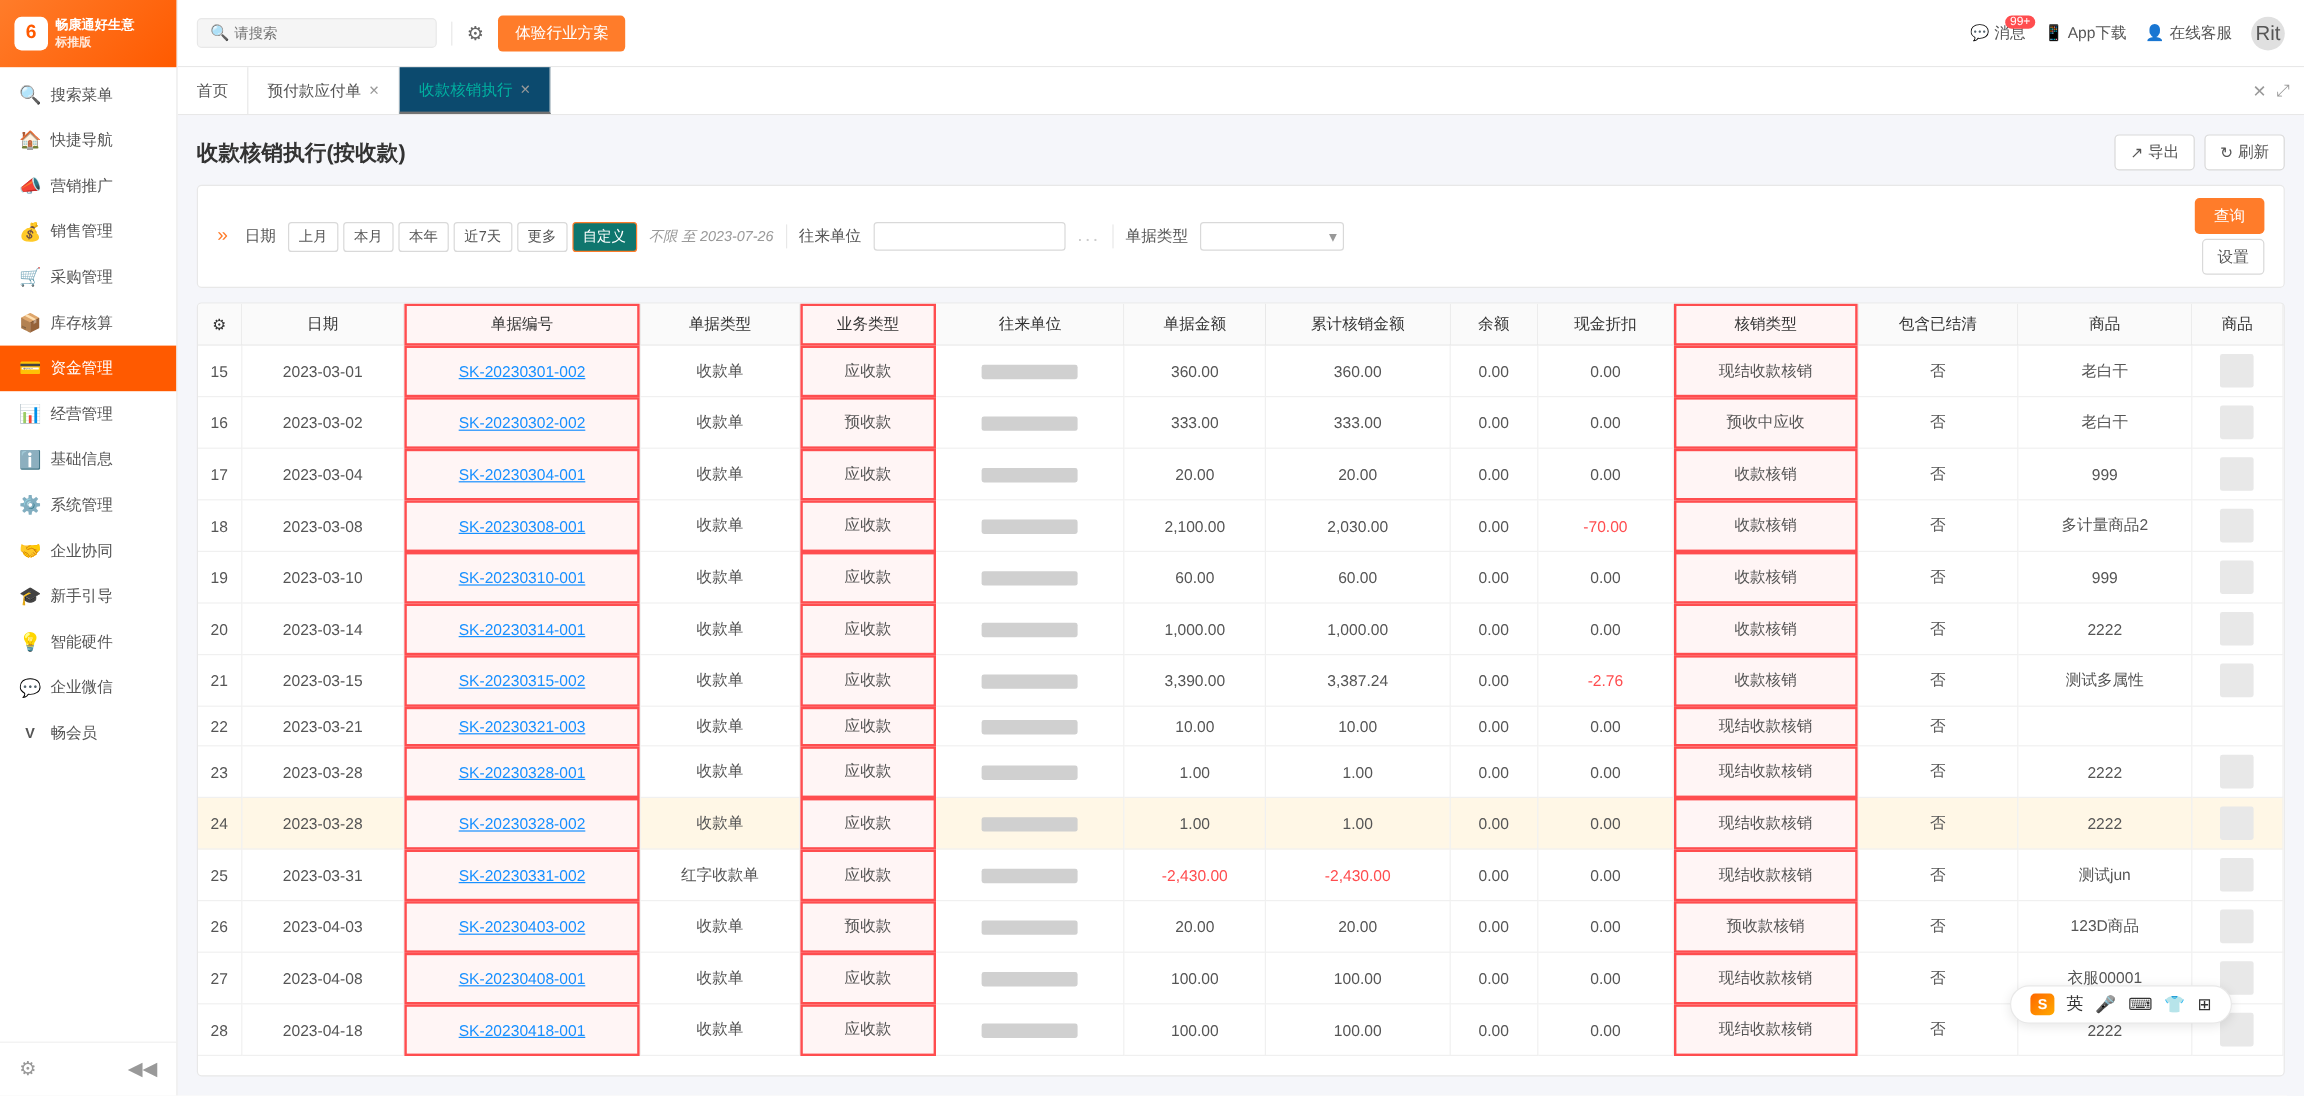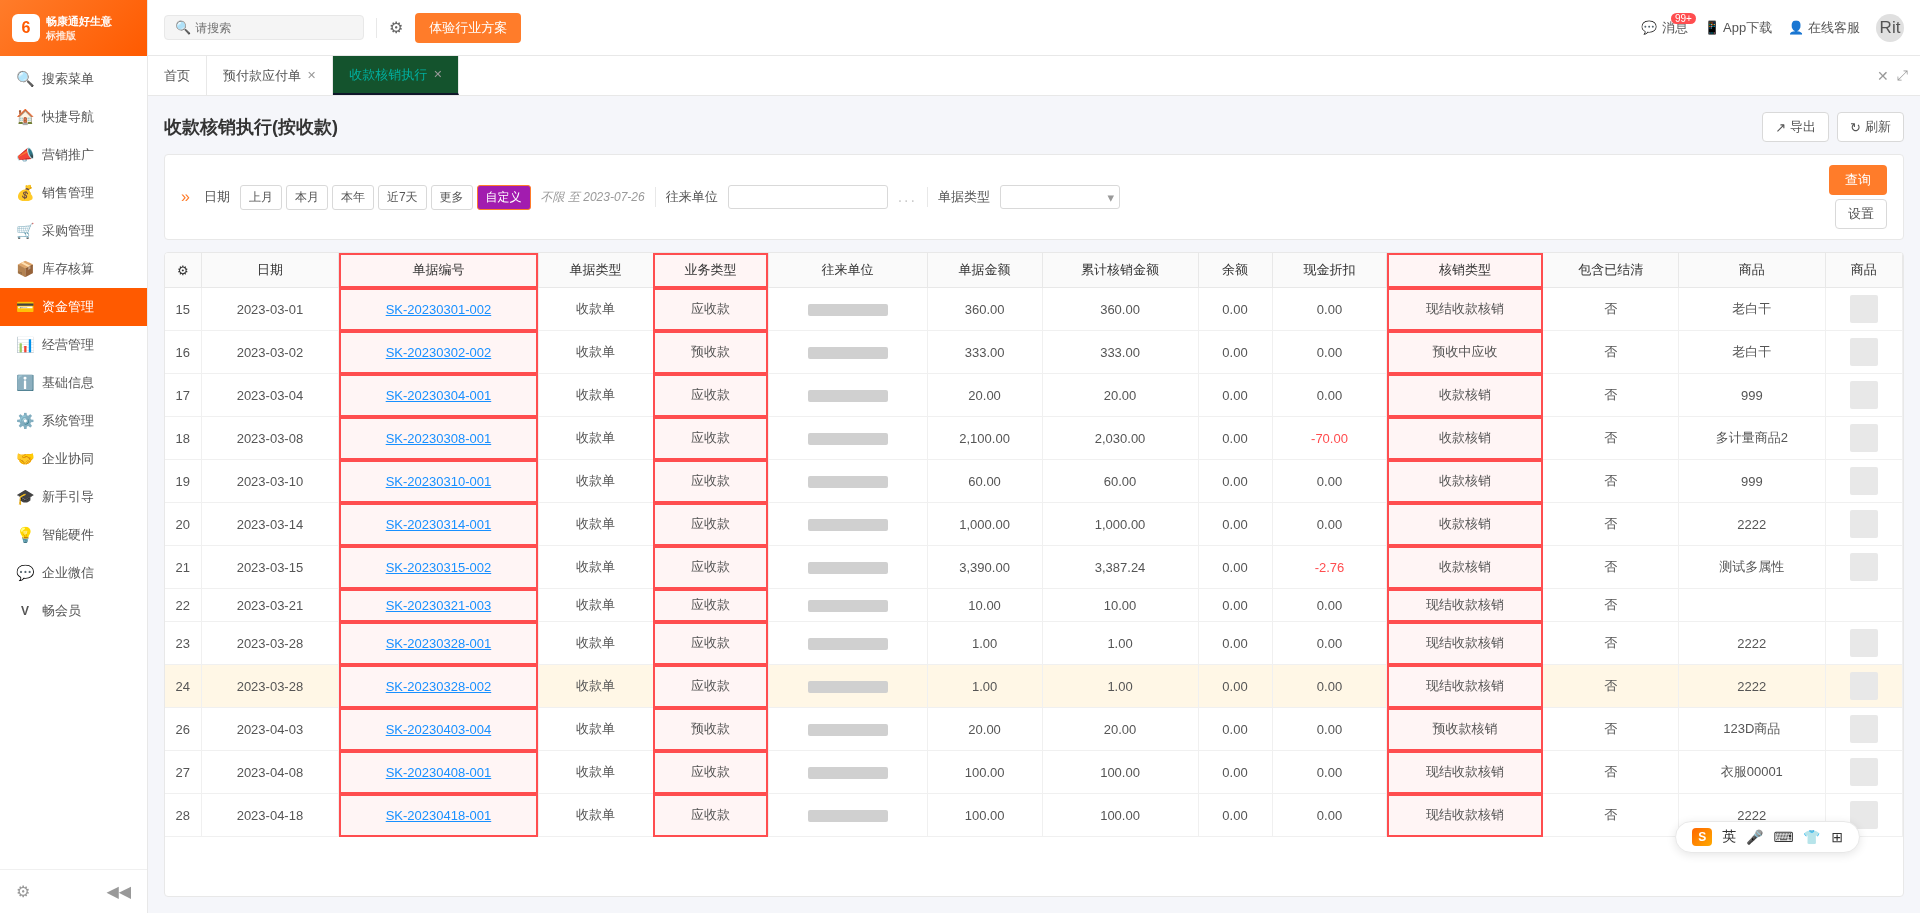--- a/index.html
+++ b/index.html
@@ -131,23 +131,23 @@
       display: flex;
       align-items: center;
       padding: 0 16px;
       font-size: 13px;
       cursor: pointer;
       color: #555;
       border-right: 1px solid #e8e8e8;
       gap: 6px;
     }
     .tab.active {
-      background: #14532d;
+      background: #0c4a6e;
       color: #00b0a0;
-      border-bottom: 2px solid #0f172a;
+      border-bottom: 2px solid #737373;
     }
     .tab-home { color: #555; }
     .tab-close { font-size: 11px; color: #999; cursor: pointer; }
     .tabbar-spacer { flex: 1; }
     .tabbar-actions { display: flex; align-items: center; padding: 0 12px; gap: 8px; }
     .tabbar-action-icon { cursor: pointer; color: #999; font-size: 14px; }
 
     
     .content {
       flex: 1;
@@ -200,21 +200,21 @@
     .filter-date-btn {
       padding: 3px 8px;
       border: 1px solid #d9d9d9;
       background: #fff;
       border-radius: 3px;
       cursor: pointer;
       font-size: 12px;
       color: #555;
     }
     .filter-date-btn.custom {
-      background: #a21caf;
+      background: #0f766e;
       color: #fff;
       border-color: #ff7c2a;
     }
     .filter-date-range { font-size: 12px; color: #999; }
     .filter-divider { height: 20px; width: 1px; background: #e8e8e8; }
     .filter-input {
       border: 1px solid #d9d9d9;
       border-radius: 3px;
       padding: 4px 8px;
       font-size: 12px;
@@ -747,24 +747,44 @@
     <td>0.00</td>
     <td class="">0.00</td>
     <td style="outline:2px solid #ff4d4f; outline-offset:-2px; background:#fff5f5;">现结收款核销</td>
     <td>否</td>
     <td>2222</td>
     <td>
       <span style="display:inline-block;background:#e8e8e8;width:28px;height:28px;border-radius:2px;vertical-align:middle;"></span>
     </td>
   </tr>
               <tr>
+    <td>25</td>
+    <td>2023-03-31</td>
+    <td style="outline:2px solid #ff4d4f; outline-offset:-2px; background:#fff5f5;">
+      <a class="link">SK-20230331-002</a>
+    </td>
+    <td>红字收款单</td>
+    <td style="outline:2px solid #ff4d4f; outline-offset:-2px; background:#fff5f5;">应收款</td>
+    <td><span style="display:inline-block;background:#d0d0d0;width:80px;height:12px;border-radius:2px;vertical-align:middle;"></span></td>
+    <td class="neg-text">-2,430.00</td>
+    <td class="neg-text">-2,430.00</td>
+    <td>0.00</td>
+    <td class="">0.00</td>
+    <td style="outline:2px solid #ff4d4f; outline-offset:-2px; background:#fff5f5;">现结收款核销</td>
+    <td>否</td>
+    <td>测试jun</td>
+    <td>
+      <span style="display:inline-block;background:#e8e8e8;width:28px;height:28px;border-radius:2px;vertical-align:middle;"></span>
+    </td>
+  </tr>
+              <tr>
     <td>26</td>
     <td>2023-04-03</td>
     <td style="outline:2px solid #ff4d4f; outline-offset:-2px; background:#fff5f5;">
-      <a class="link">SK-20230403-004</a>
+      <a class="link">SK-20230403-002</a>
     </td>
     <td>收款单</td>
     <td style="outline:2px solid #ff4d4f; outline-offset:-2px; background:#fff5f5;">预收款</td>
     <td><span style="display:inline-block;background:#d0d0d0;width:80px;height:12px;border-radius:2px;vertical-align:middle;"></span></td>
     <td class="">20.00</td>
     <td class="">20.00</td>
     <td>0.00</td>
     <td class="">0.00</td>
     <td style="outline:2px solid #ff4d4f; outline-offset:-2px; background:#fff5f5;">预收款核销</td>
     <td>否</td>

